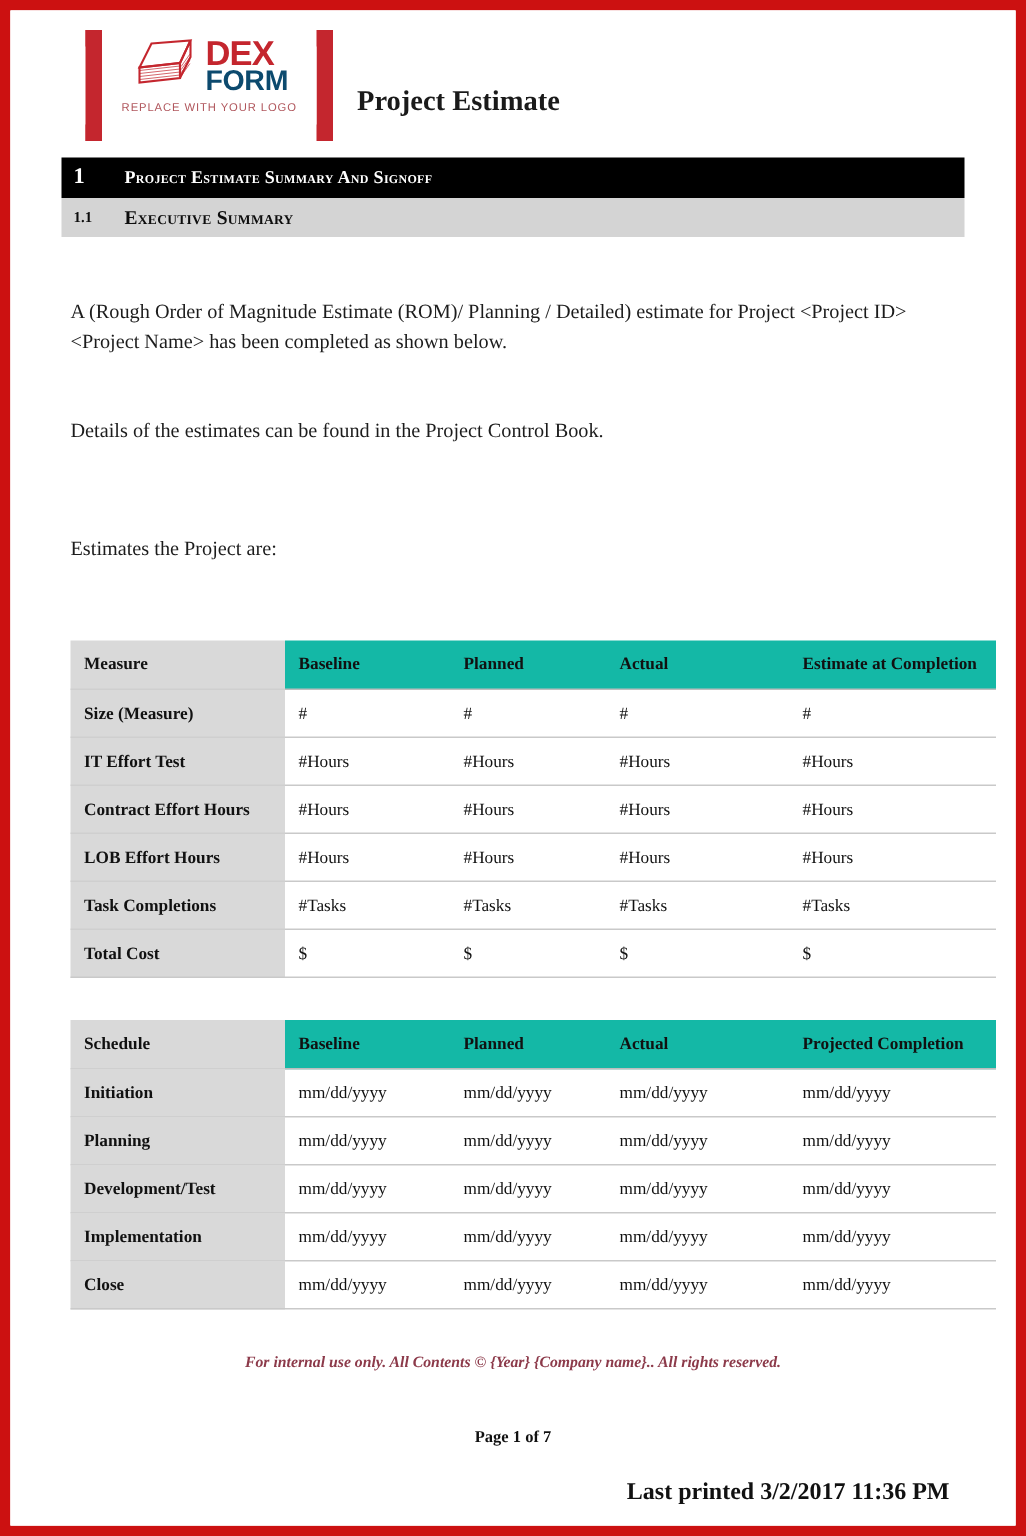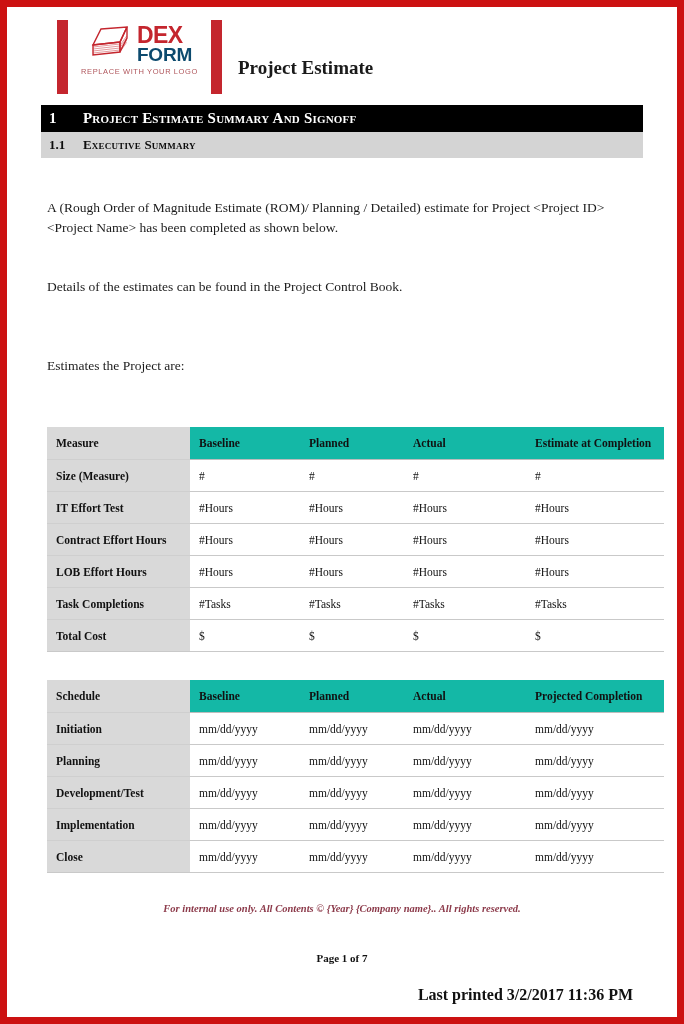--- a/index.html
+++ b/index.html
@@ -131,37 +131,37 @@
   .h1-num {
     font-family: "Liberation Serif", serif;
     font-weight: bold;
     font-size: 15px;
     width: 34px;
     flex: 0 0 auto;
   }
   .h1-text {
     font-family: "Liberation Serif", serif;
     font-weight: bold;
-    font-size: 15px;
+    font-size: 12px;
     font-variant: small-caps;
     text-transform: capitalize;
     letter-spacing: 0.2px;
   }
   .h2-bar {
     background: #d4d4d4;
     color: #0d0d0d;
     height: 26px;
     display: flex;
     align-items: center;
     padding-left: 8px;
   }
   .h2-num {
     font-family: "Liberation Serif", serif;
     font-weight: bold;
-    font-size: 13px;
+    font-size: 10px;
     width: 34px;
     flex: 0 0 auto;
   }
   .h2-text {
     font-family: "Liberation Serif", serif;
     font-weight: bold;
     font-size: 13px;
     font-variant: small-caps;
     text-transform: capitalize;
     letter-spacing: 0.2px;

